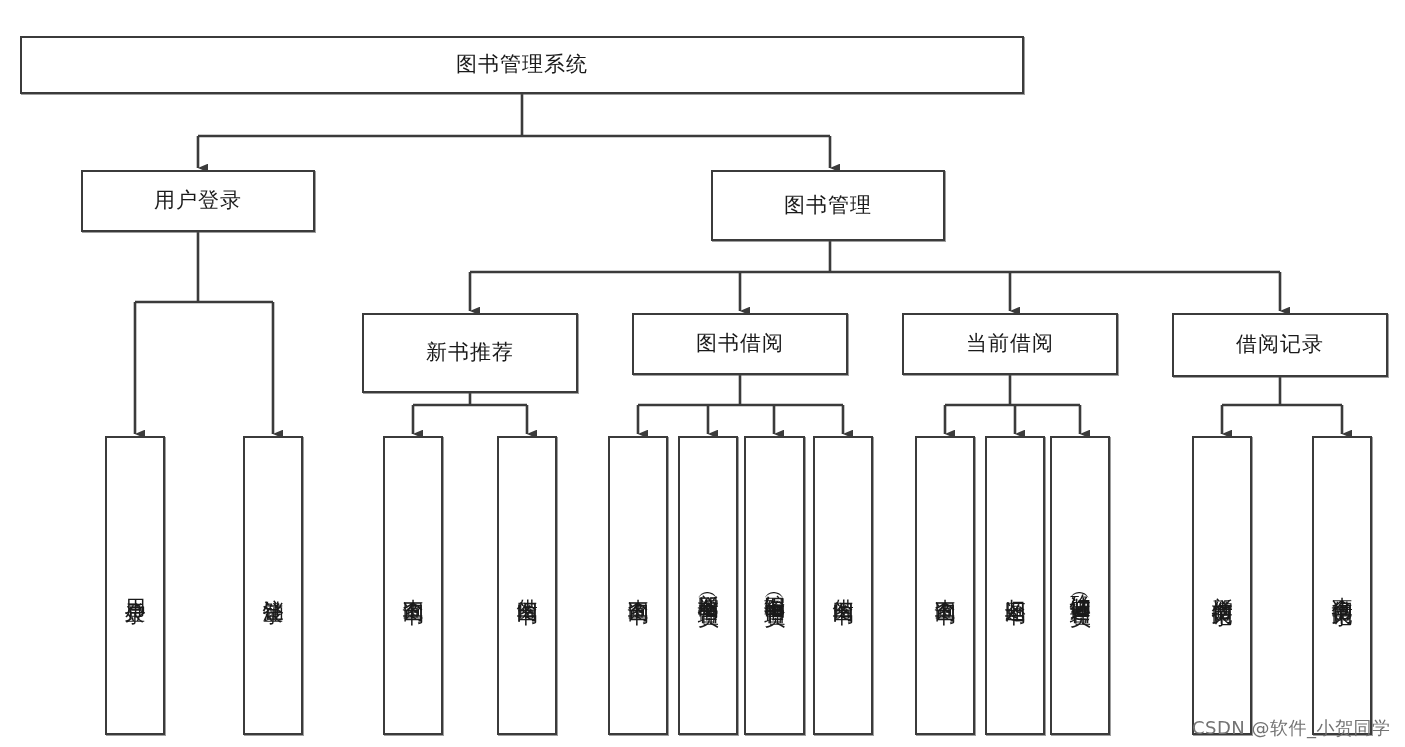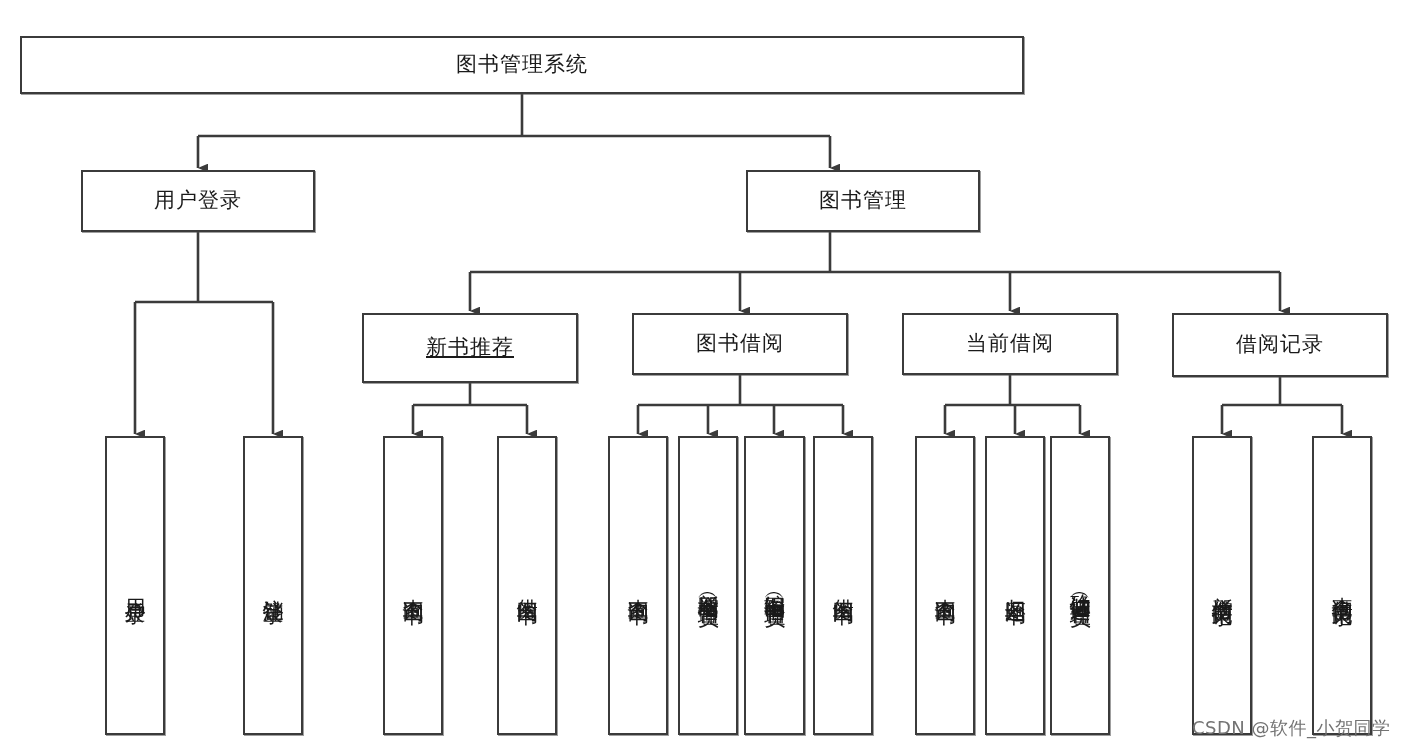--- a/index.html
+++ b/index.html
@@ -123,25 +123,25 @@
     </g>
   </svg>
 
   <div class="node horiz" style="left:20px; top:12px; width:1004px; height:58px;margin-top:24px;">
     <span>图书管理系统</span>
   </div>
 
   <div class="node horiz" style="left:81px; top:170px; width:234px; height:62px;">
     <span>用户登录</span>
   </div>
-  <div class="node horiz" style="left:746px; top:170px; width:234px; height:62px;text-align:center;">
+  <div class="node horiz" style="left:711px; top:170px; width:234px; height:71px;text-align:center;">
     <span>图书管理</span>
   </div>
 
-  <div class="node horiz" style="left:362px; top:313px; width:216px; height:70px;text-decoration:underline;">
+  <div class="node horiz" style="left:362px; top:313px; width:216px; height:80px;">
     <span>新书推荐</span>
   </div>
   <div class="node horiz" style="left:902px; top:313px; width:216px; height:62px;">
     <span>当前借阅</span>
   </div>
   <div class="node horiz" style="left:632px; top:313px; width:216px; height:62px;">
     <span>图书借阅</span>
   </div>
   <div class="node horiz" style="left:1172px; top:313px; width:216px; height:64px;">
     <span>借阅记录</span>

